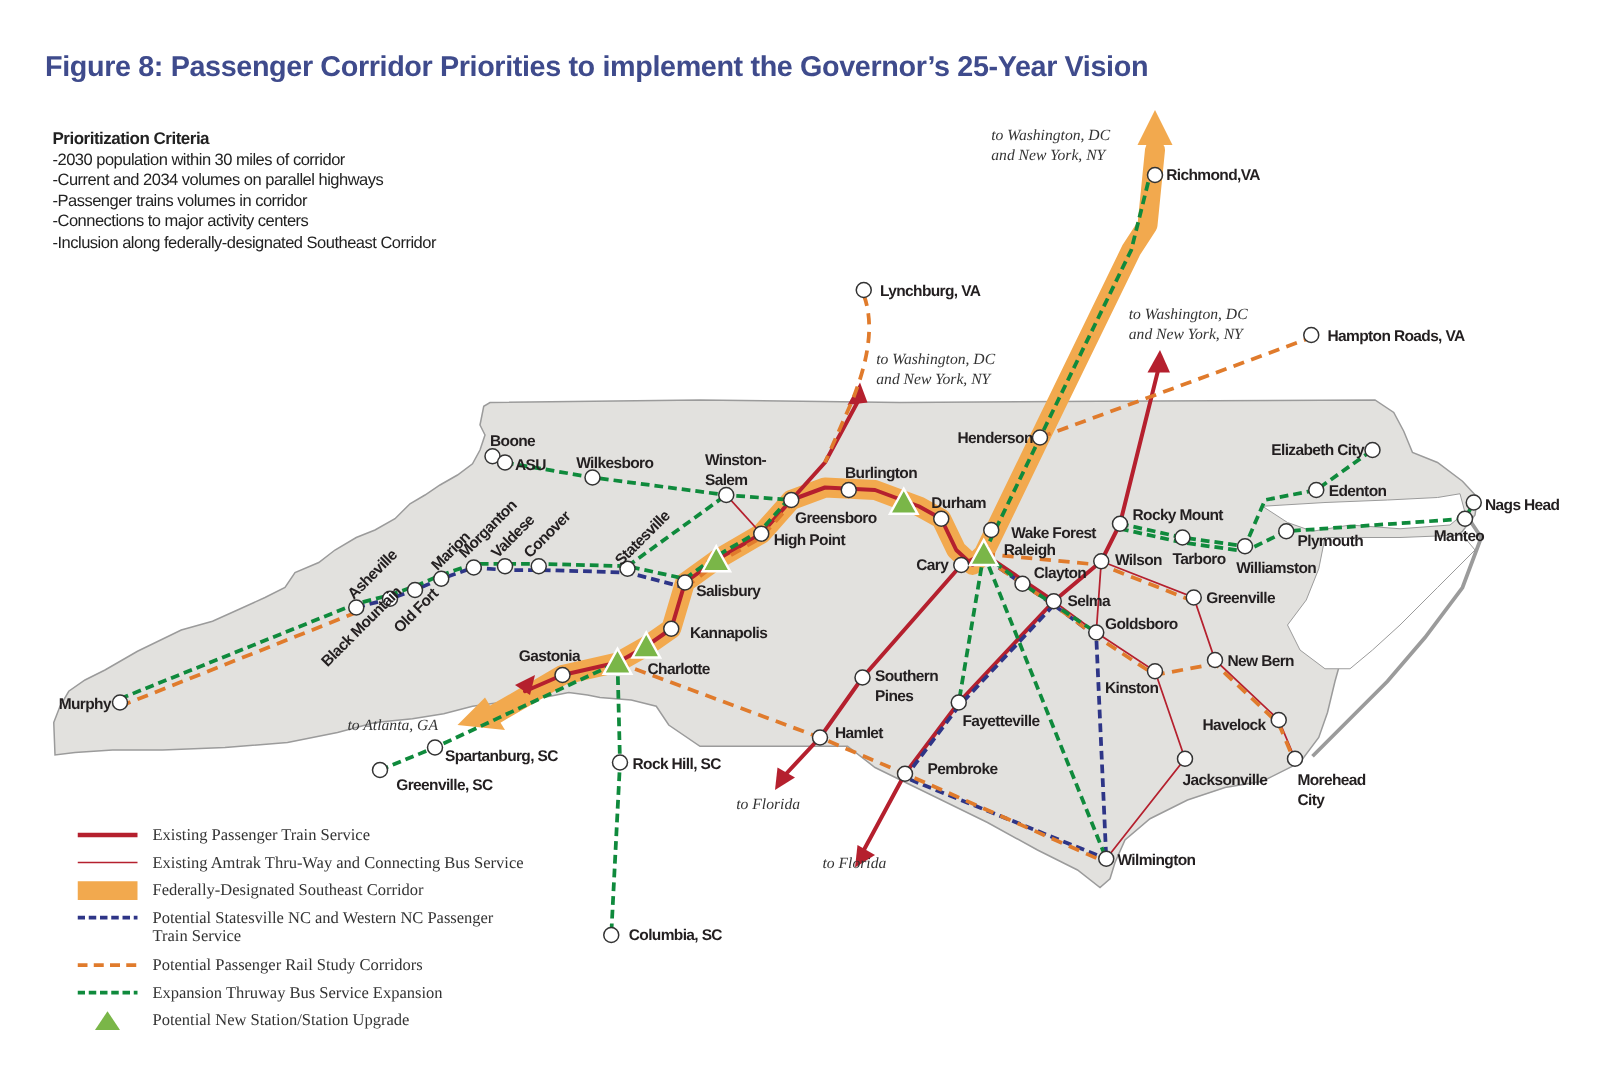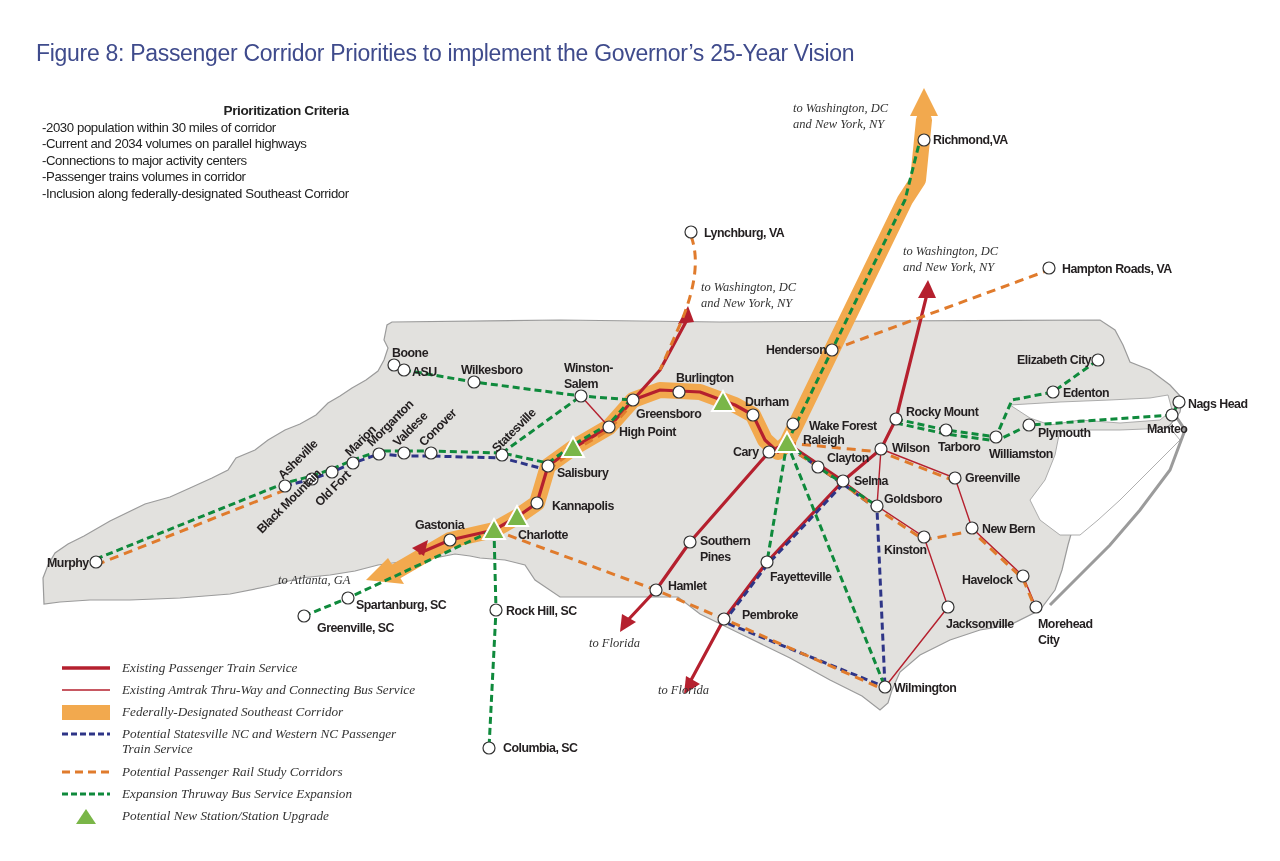--- a/index.html
+++ b/index.html
@@ -1,39 +1,39 @@
 <!DOCTYPE html>
 <html><head>
 <meta charset="utf-8">
 <style>
   html, body { margin:0; padding:0; background:#ffffff; }
   body { width:1280px; height:861px; position:relative; overflow:hidden; font-family:"Liberation Sans", sans-serif; }
-  .title { position:absolute; left:36px; top:40px; font-family:"Liberation Sans", sans-serif; font-weight:normal; font-size:23px; color:#3f4b8c; letter-spacing:-0.3px; white-space:nowrap; }
+  .title { position:absolute; left:36px; top:40px; font-family:"Liberation Sans", sans-serif; font-weight:bold; font-size:23px; color:#3f4b8c; letter-spacing:-0.3px; white-space:nowrap; }
   .criteria { position:absolute; left:42px; top:103px; font-family:"Liberation Sans", sans-serif; font-size:13.2px; line-height:16.6px; color:#222; letter-spacing:-0.4px; }
-  .criteria .head { font-weight:bold; font-size:13.6px;text-align:right; }
+  .criteria .head { font-weight:bold; font-size:13.6px; }
   svg.map { position:absolute; left:0; top:0; }
   .city { font-family:"Liberation Sans", sans-serif; font-weight:bold; font-size:12.4px; fill:#231f20; letter-spacing:-0.5px; }
   .dir { font-family:"Liberation Serif", serif; font-style:italic; font-size:12.5px; fill:#333; }
   .legend { position:absolute; left:62px; top:660px; font-family:"Liberation Serif", serif; font-size:13.2px; color:#333; }
   .legend .row { position:relative; height:22px; }
   .legend .row.tall { height:38px; }
   .legend .sw { position:absolute; left:0; top:0; width:52px; height:16px; }
-  .legend .lbl { position:absolute; left:60px; top:0; line-height:15px; width:380px;font-style:italic; }
+  .legend .lbl { position:absolute; left:60px; top:0; line-height:15px; width:380px; }
 </style>
 </head>
 <body>
 
 <div class="title">Figure 8: Passenger Corridor Priorities to implement the Governor’s 25-Year Vision</div>
 
 <div class="criteria">
   <div class="head">Prioritization Criteria</div>
   <div>-2030 population within 30 miles of corridor</div>
   <div>-Current and 2034 volumes on parallel highways</div>
+  <div>-Passenger trains volumes in corridor</div>
   <div>-Connections to major activity centers</div>
-  <div>-Passenger trains volumes in corridor</div>
   <div>-Inclusion along federally-designated Southeast Corridor</div>
 </div>
 
 <svg class="map" width="1280" height="861" viewBox="0 0 1280 861">
 
   <path d="M43,578 L48,565 L55,553 L68,544 L84,536 L110,521 L145,504 L170,497 L190,488 L212,478 L228,470 L236,458 L255,450 L268,440 L285,430 L300,424 L316,415 L328,403 L340,396 L352,388 L366,380 L378,371 L384,360 L388,348 L384,340 L387,325 L392,322 L560,320 L720,322 L880,321 L1100,320 L1115,330 L1123,345 L1130,362 L1150,370 L1170,385 L1182,398 L1180,412 L1170,425 L1150,440 L1120,455 L1100,470 L1085,490 L1075,520 L1068,545 L1062,570 L1055,590 L1040,610 L1010,625 L980,630 L950,640 L920,655 L900,672 L892,690 L888,703 L880,710 L862,696 L830,680 L790,658 L745,636 L700,614 L678,597 L650,597 L600,597 L560,597 L535,580 L525,565 L505,560 L480,558 L470,556 L455,554 L440,557 L420,560 L400,562 L378,565 L355,571 L330,575 L300,578 L270,586 L230,594 L180,598 L130,600 L90,600 L60,602 L44,604 Z" fill="#e2e1de" stroke="#9b9b9b" stroke-width="1.2"></path>
 
   <path d="M1010,405 L1060,402 L1110,400 L1150,398 L1168,395 L1172,410 L1160,420 L1120,423 L1080,420 L1050,425 L1030,418 Z" fill="#ffffff" stroke="#9b9b9b" stroke-width="0.8"></path>
   <path d="M1060,430 L1120,430 L1170,428 L1180,440 L1150,470 L1120,500 L1098,520 L1080,535 L1060,535 L1040,520 L1030,500 L1045,480 L1055,455 Z" fill="#ffffff" stroke="#9b9b9b" stroke-width="0.8"></path>
   <path d="M1175,415 L1185,430 L1170,470 L1140,510 L1110,545 L1085,570 L1060,595 L1050,605" fill="none" stroke="#9b9b9b" stroke-width="3"></path>

